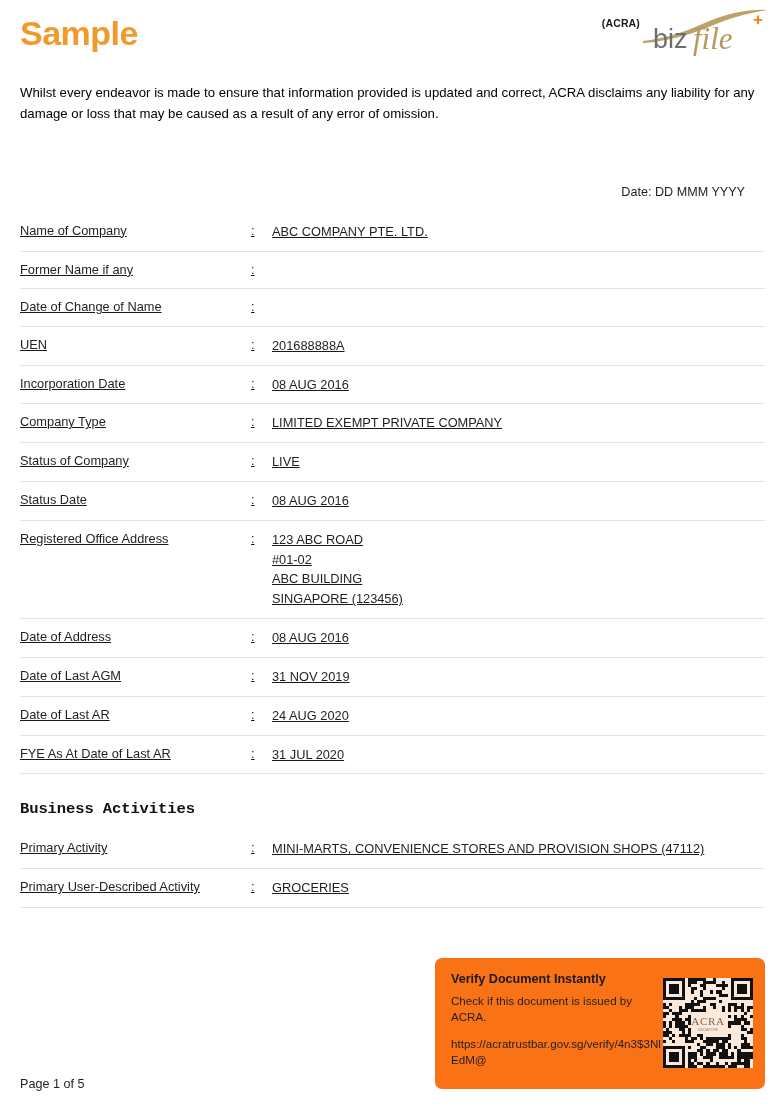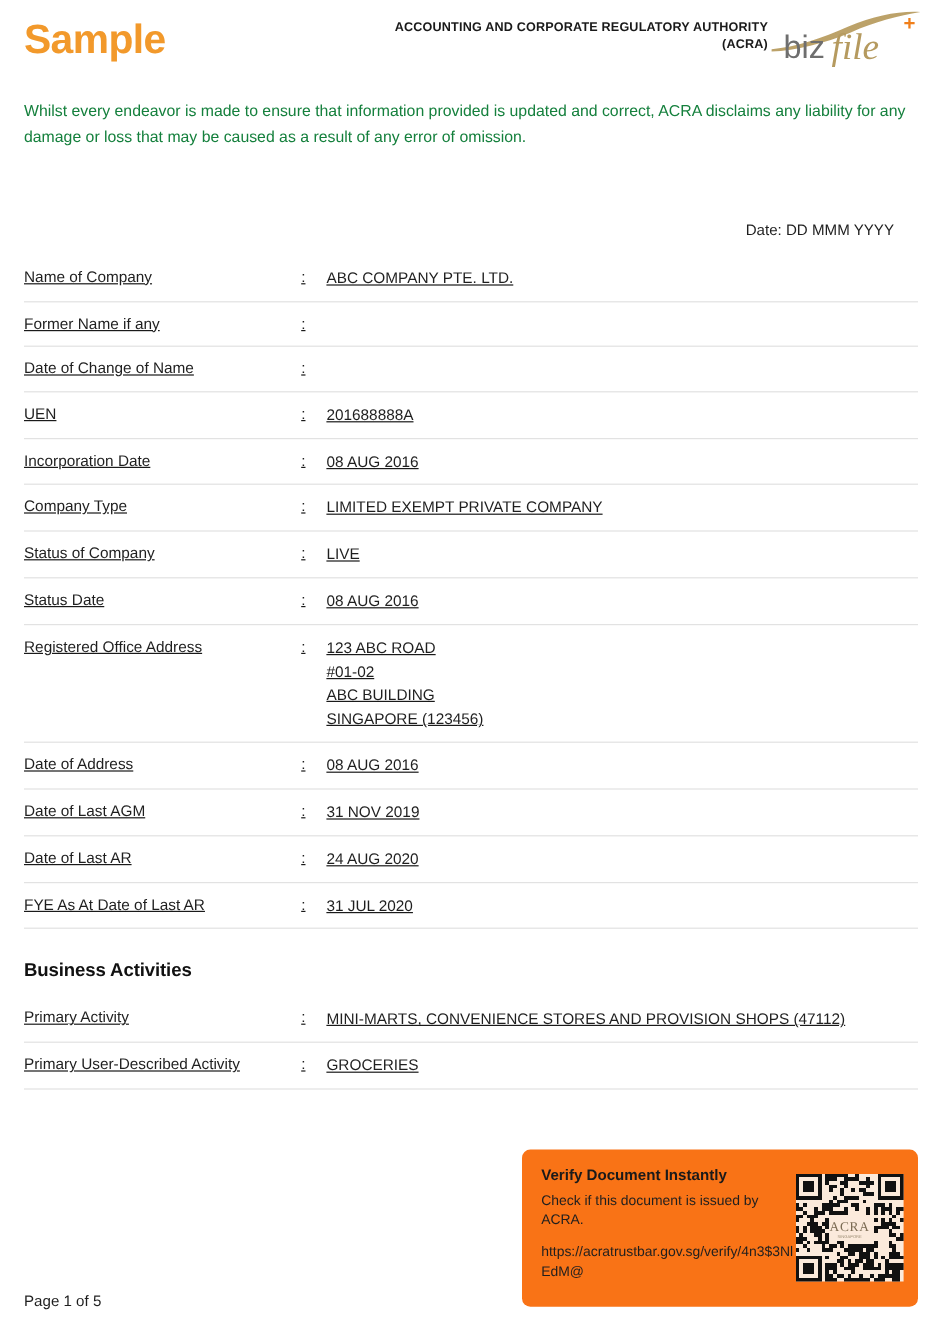--- a/index.html
+++ b/index.html
@@ -49,21 +49,21 @@
     right: 8px; top: 8px;
     width: 132px; height: 52px;
   }
 
   
   .disclaimer {
     margin: 10px 20px 0 20px;
     width: 746px;
     font-size: 13.2px;
     line-height: 1.62;
-    color: #15803d;
+    color: #000000;
   }
 
   
   .title-wrap {
     margin: 20px 20px 0 20px;
     position: relative;
     min-height: 52px;
   }
   .doc-title {
     font-size: 19.5px;
@@ -117,20 +117,21 @@
     white-space: pre-line;
   }
 
   
   .section-heading {
     margin: 26px 20px 0 20px;
     font-size: 15.5px;
     font-weight: 700;
     letter-spacing: -0.1px;
     color: #111111;
+    font-family: Liberation Mono, monospace;
   }
   .section-table { margin-top: 12px; }
 
   
   .verify-box {
     position: absolute;
     left: 435px; top: 958px;
     width: 330px; height: 131px;
     background: #f97316;
     border-radius: 7px;
@@ -171,21 +172,20 @@
   }
 </style>
 </head>
 <body>
 
 <div class="header">
 
   <div class="sample-mark">Sample</div>
 
   <div class="agency-block">
-    <div class="agency-line">ACCOUNTING AND CORPORATE REGULATORY AUTHORITY</div>
     <div class="agency-line">(ACRA)</div>
   </div>
 
   <div class="bizfile-logo">
     <svg viewBox="0 0 132 52" width="132" height="52" xmlns="http://www.w3.org/2000/svg">
 
       <path d="M2 33 C 22 31, 44 24, 66 14 C 88 5, 108 1, 126 2 C 108 5, 88 10, 68 19 C 46 28, 22 34, 2 35 Z" fill="#B89D61" opacity="0.95"></path>
 
       <text x="12" y="40" font-family="'Liberation Sans', sans-serif" font-size="27" font-weight="400" fill="#6E6E6E">biz</text>
 

